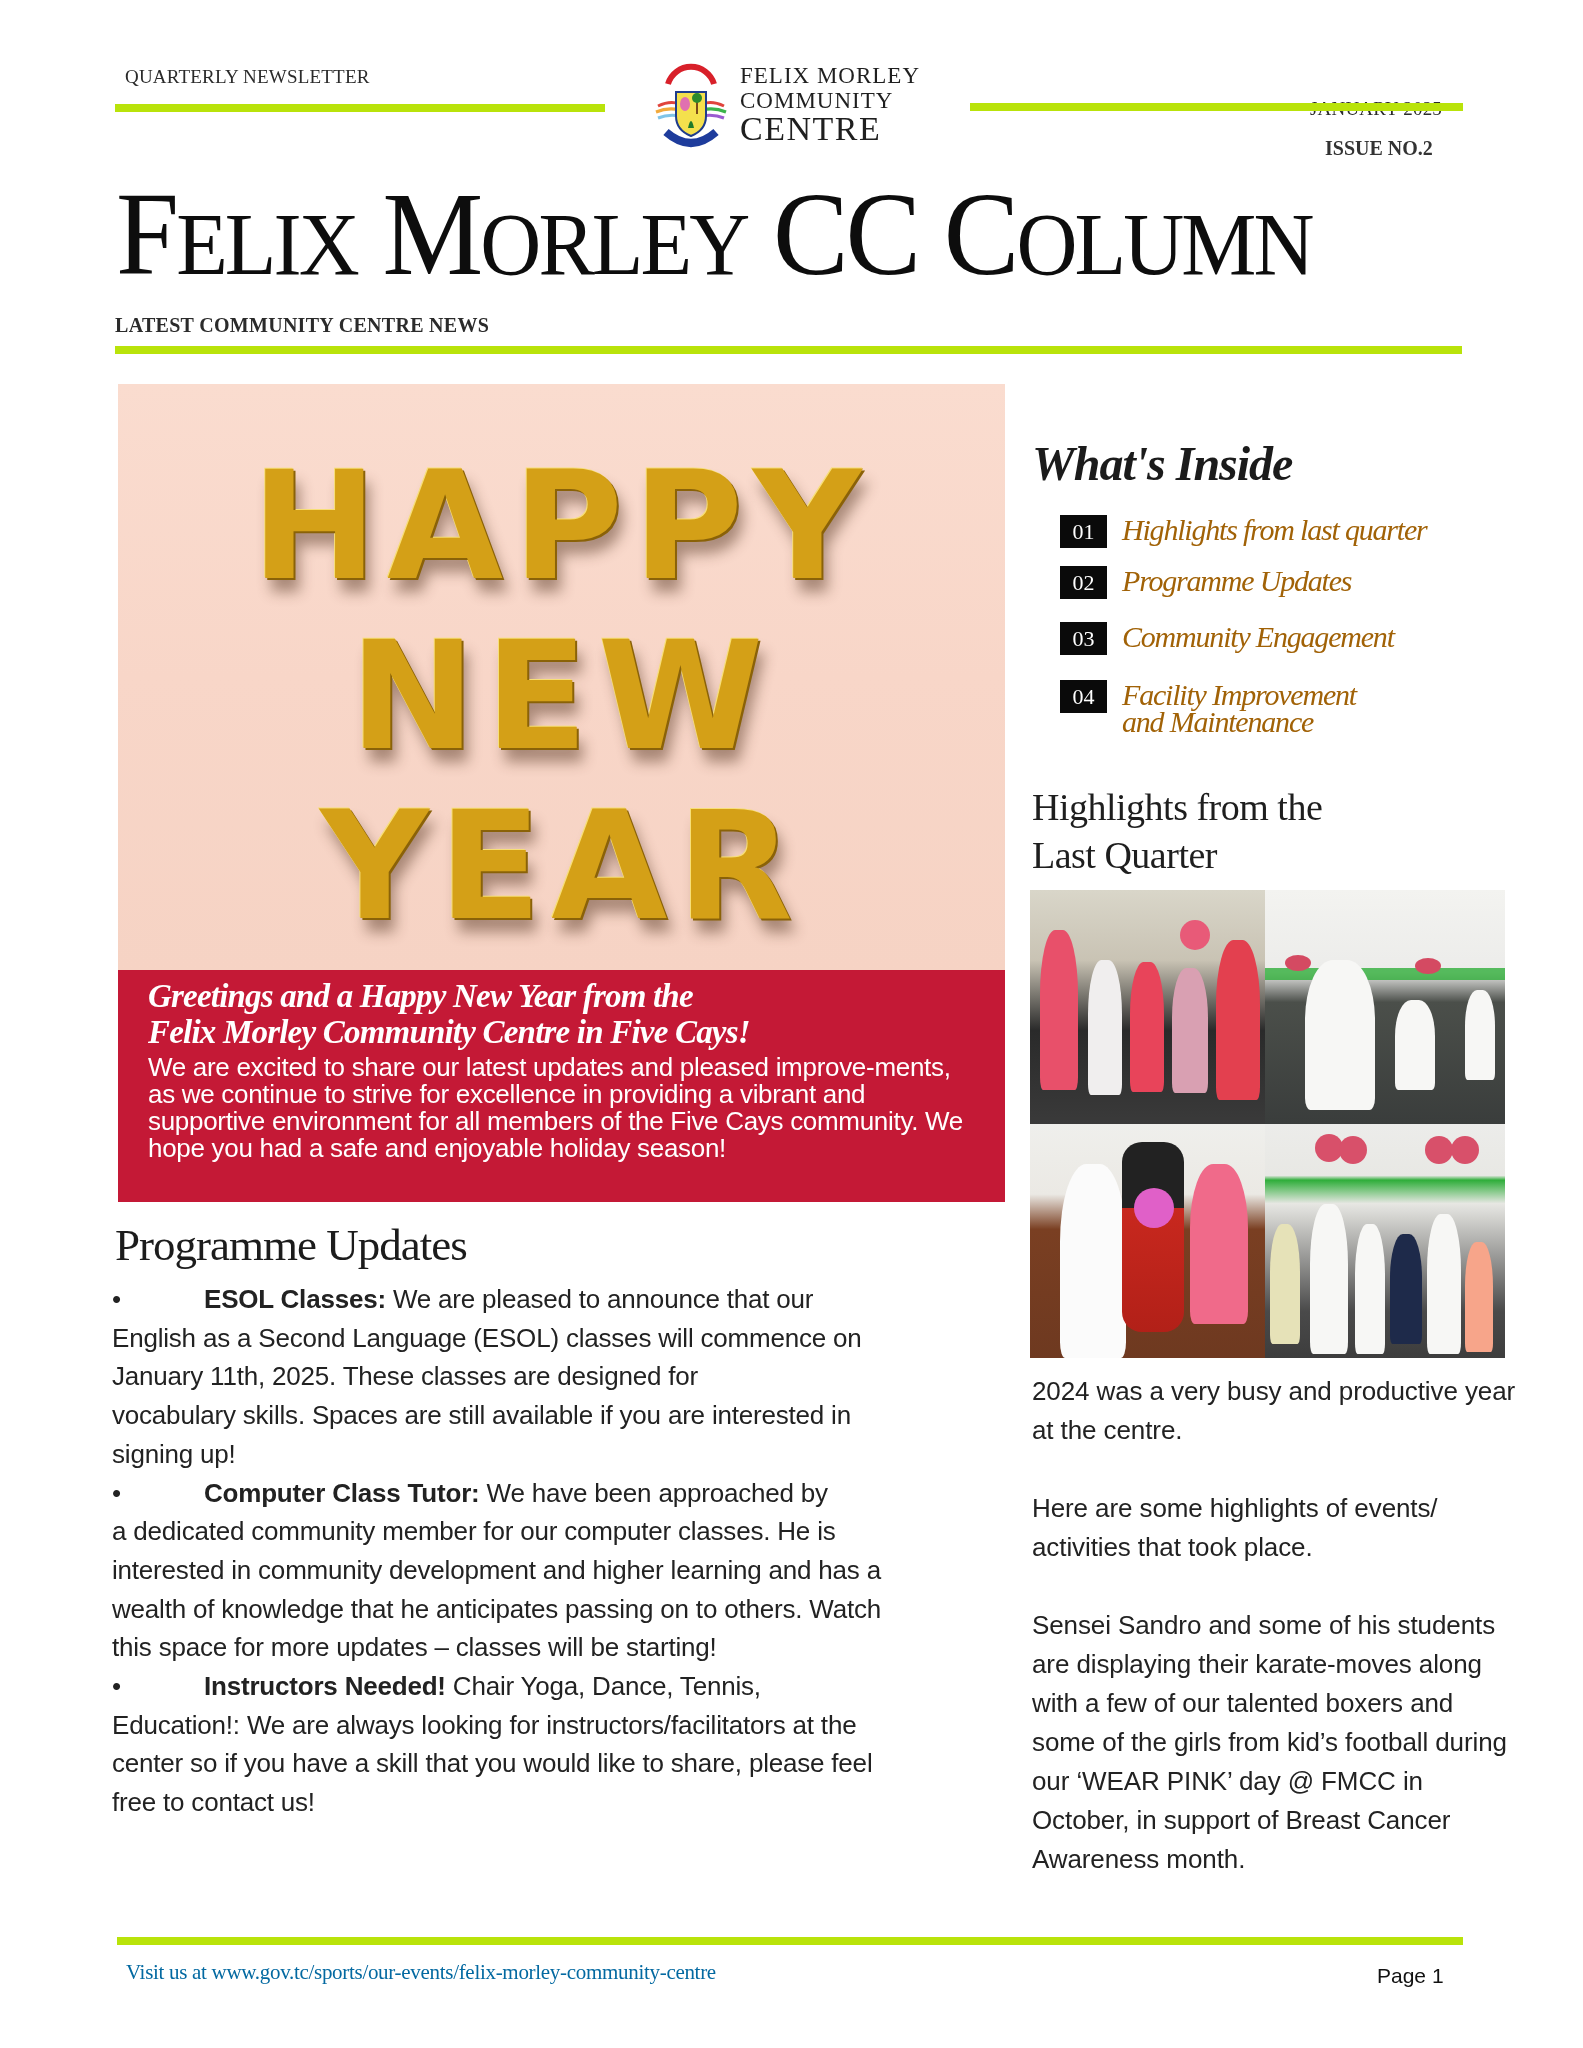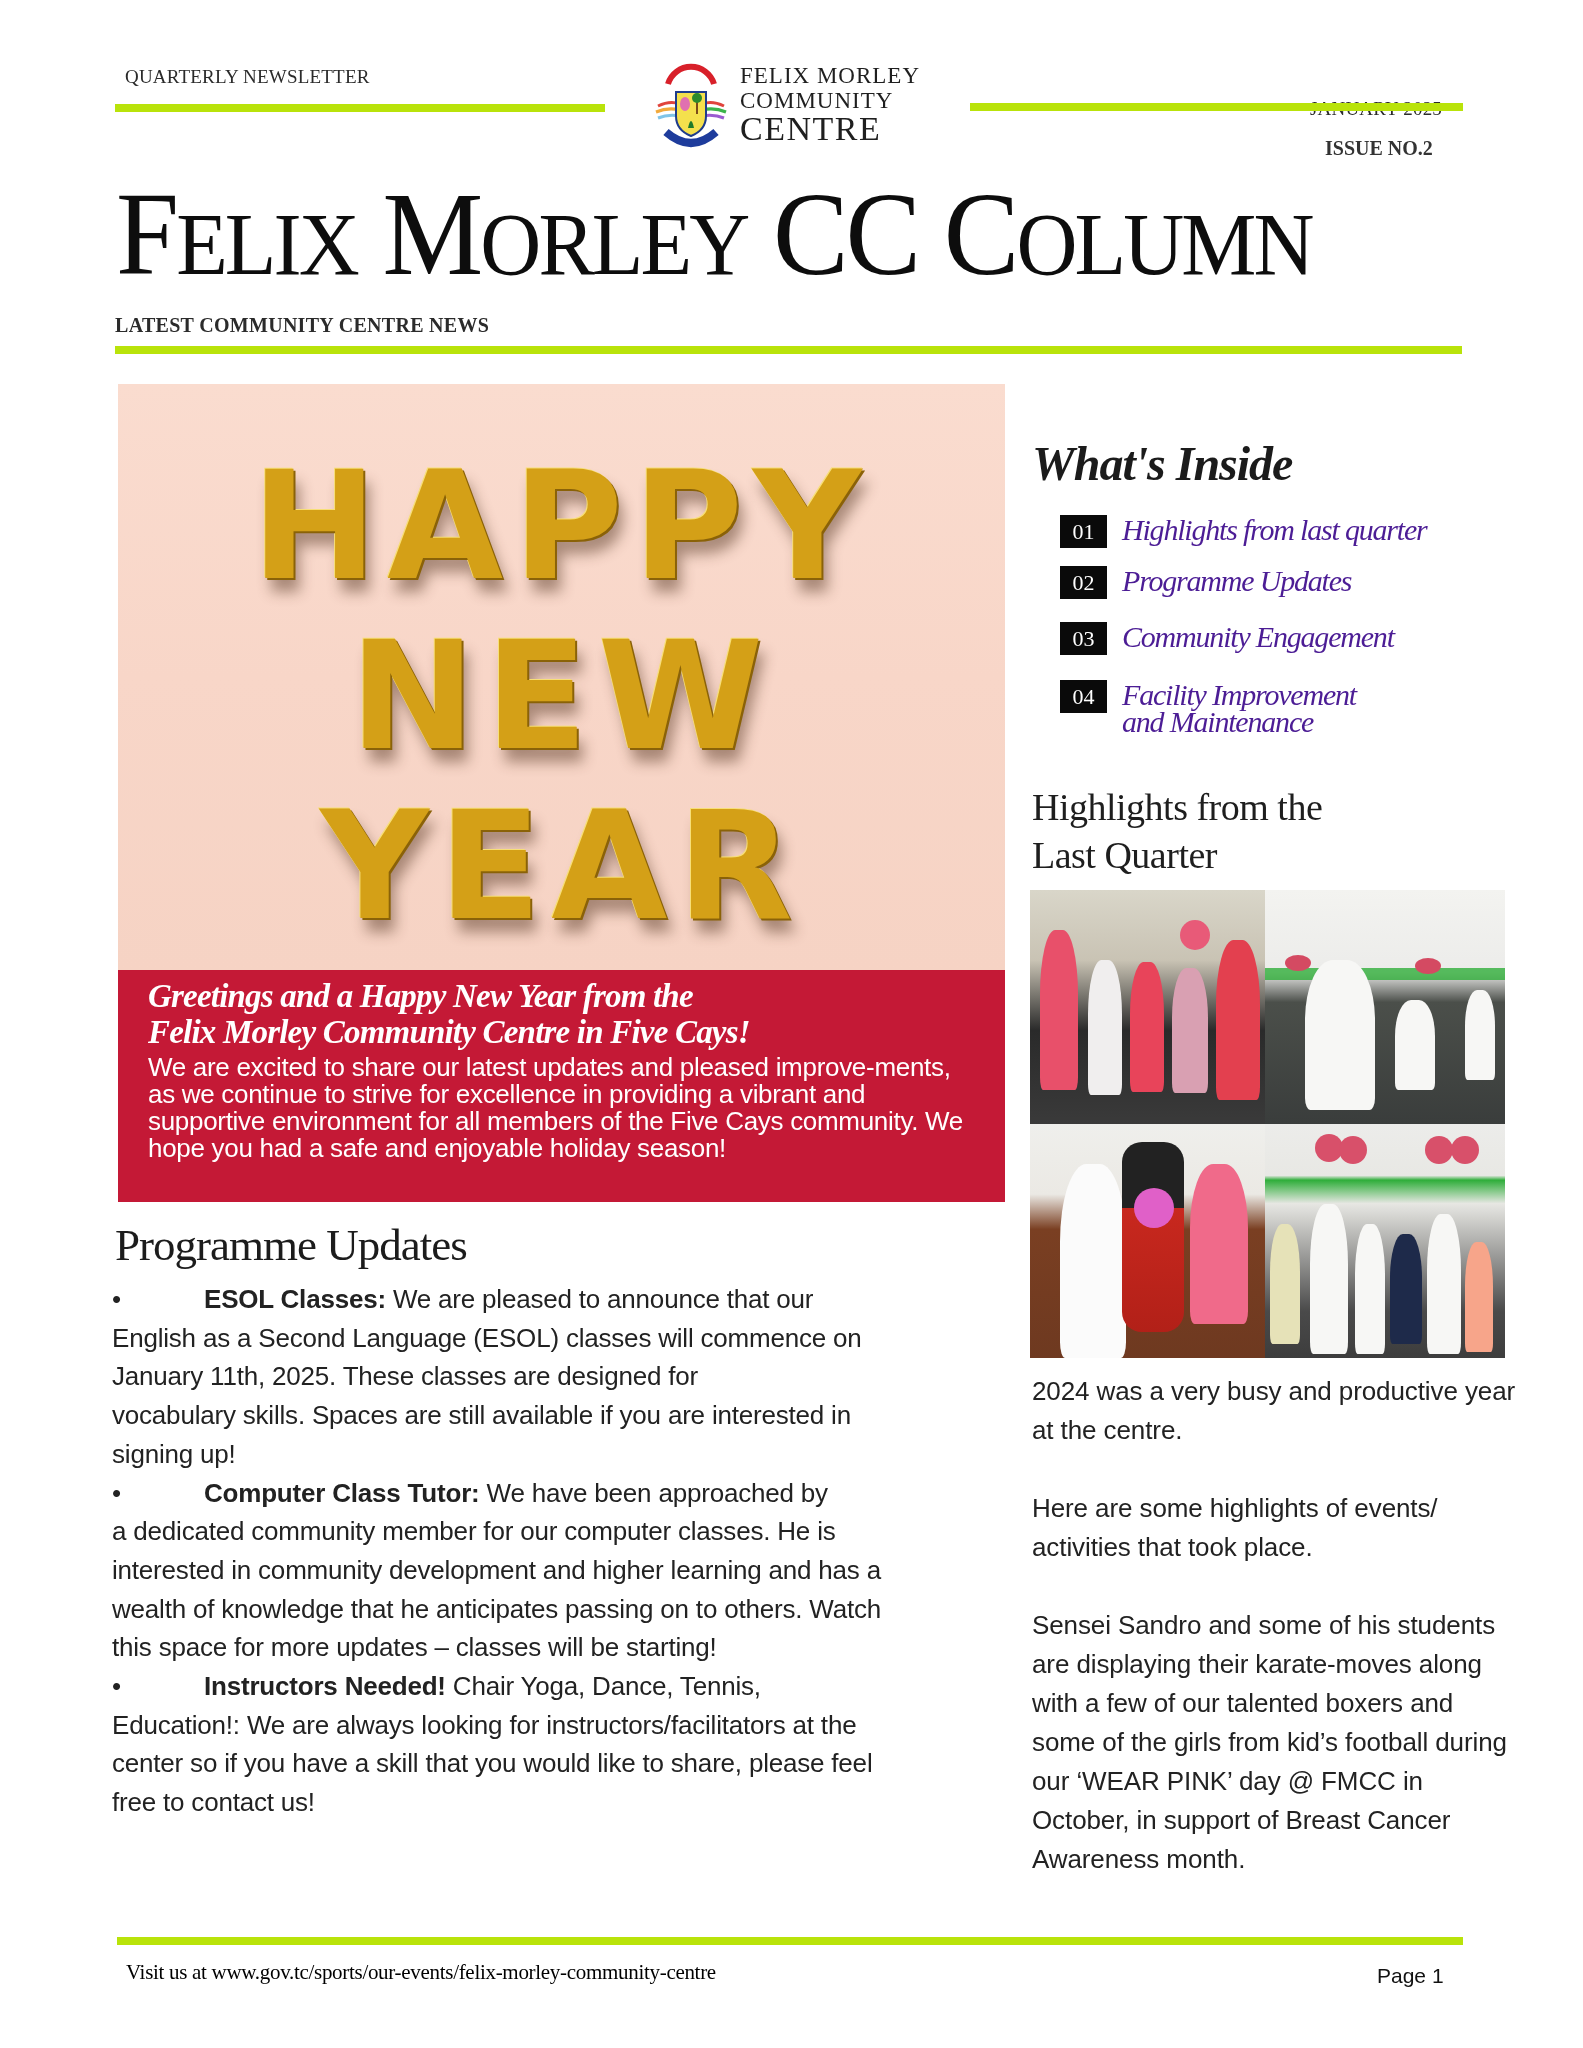--- a/index.html
+++ b/index.html
@@ -42,36 +42,36 @@
   .prog { position: absolute; left: 112px; top: 1280px; width: 880px; font-size: 26px; line-height: 38.7px; color: #222; letter-spacing: -0.2px; }
   .prog p { margin: 0; }
   .prog .bullet { display: inline-block; width: 92px; }
   .prog b { font-weight: bold; }
 
   
   .wi-title { font-family: "Liberation Serif", serif; font-style: italic; font-weight: bold; font-size: 48px; color: #1b1b1b; letter-spacing: -1px; }
   .toc { position: absolute; left: 1045px; width: 440px; }
   .toc-item { position: absolute; left: 0; display: flex; align-items: flex-start; padding-left: 15px; }
   .toc-num { width: 47px; height: 33px; background: #0a0a0a; color: #fff; font-family: "Liberation Serif", serif; font-size: 22px; text-align: center; line-height: 33px; flex: none; }
-  .toc-label { margin-left: 15px; font-family: "Liberation Serif", serif; font-style: italic; font-size: 30px; line-height: 30px; color: #4c1d95; letter-spacing: -1.2px; margin-top: 0px; }
+  .toc-label { margin-left: 15px; font-family: "Liberation Serif", serif; font-style: italic; font-size: 30px; line-height: 30px; color: #a16207; letter-spacing: -1.2px; margin-top: 0px; }
 
   .hl-title { font-family: "Liberation Serif", serif; font-size: 38px; line-height: 48px; color: #1e1e1e; letter-spacing: -0.5px; }
 
   .collage { position: absolute; left: 1030px; top: 890px; width: 475px; height: 468px; display: grid; grid-template-columns: 235px 240px; grid-template-rows: 234px 234px; gap: 0; }
   .photo { position: relative; overflow: hidden; }
   .p1 { background: linear-gradient(180deg, #d9d6c9 0%, #c9c3b4 30%, #2a2a2a 60%, #3a3a3a 100%); }
   .p2 { background: linear-gradient(180deg, #f3f3f0 0%, #ececea 35%, #4b4f4a 48%, #3a3d3c 100%); }
   .p3 { background: linear-gradient(180deg, #efefec 0%, #ebe9e4 30%, #7a3f22 45%, #6e3920 100%); }
   .p4 { background: linear-gradient(180deg, #ececea 0%, #e8e8e4 22%, #2fae3a 24%, #e7e7e3 34%, #4a4a4a 80%, #3d3d3d 100%); }
   .fig { position: absolute; border-radius: 40% 40% 8% 8%; }
 
   .hl-body { position: absolute; left: 1032px; top: 1372px; width: 490px; font-size: 26px; line-height: 39px; color: #222; letter-spacing: -0.1px; }
   .hl-body p { margin: 0 0 39px 0; }
 
-  .footer-link { font-family: "Liberation Serif", serif; font-size: 21px; color: #000000; letter-spacing: -0.3px; }
+  .footer-link { font-family: "Liberation Serif", serif; font-size: 21px; color: #0369a1; letter-spacing: -0.3px; }
   .footer-page { font-family: "Liberation Sans", sans-serif; font-size: 21px; color: #111; }
 </style>
 </head>
 <body>
 
 <div class="abs kicker" style="left:125px; top:66px;">QUARTERLY NEWSLETTER</div>
 <div class="rule" style="left:115px; top:104px; width:490px; height:8px;"></div>
 
 <div class="logo">
   <svg class="abs" style="left:0; top:0;" width="82" height="90" viewBox="0 0 82 90">

